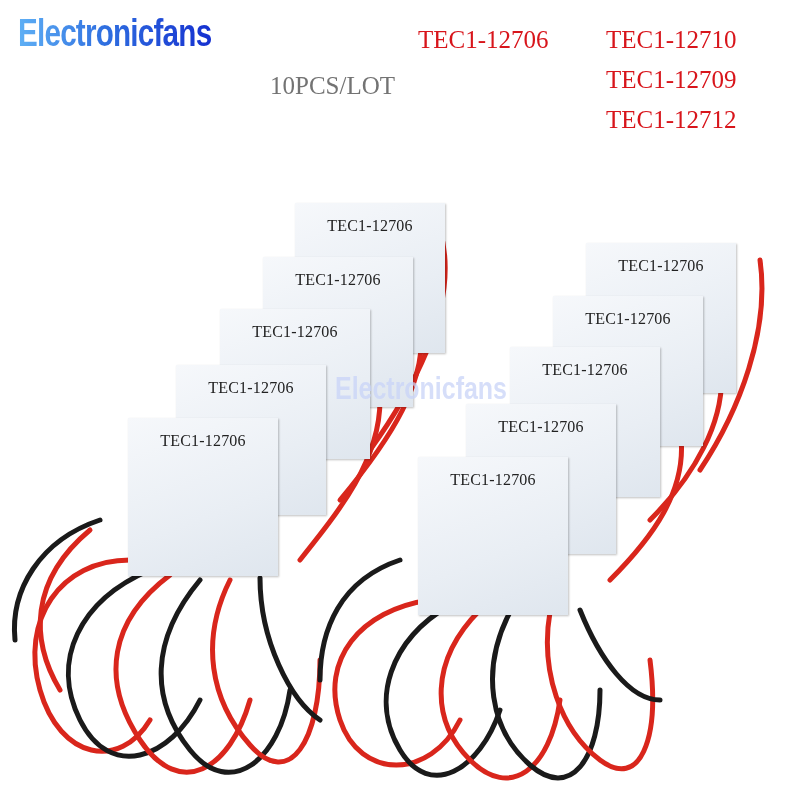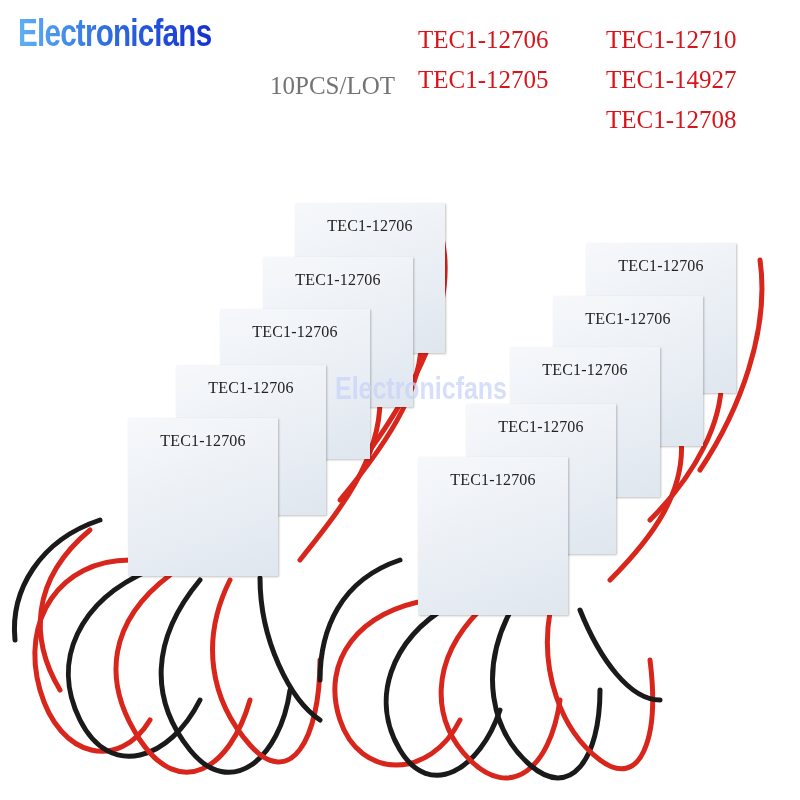--- a/index.html
+++ b/index.html
@@ -34,26 +34,25 @@
     svg.wires { position: absolute; left: 0; top: 0; }
   </style>
 </head>
 <body>
 
 <div class="brand">Electronicfans</div>
 <div class="lot">10PCS/LOT</div>
 
 <div class="models-col col1">
   <div>TEC1-12706</div>
-  <div>TEC1-12705</div>
 </div>
 <div class="models-col col2">
   <div>TEC1-12710</div>
-  <div>TEC1-14927</div>
-  <div>TEC1-12708</div>
+  <div>TEC1-12709</div>
+  <div>TEC1-12712</div>
 </div>
 
 <svg class="wires" width="800" height="800">
   <g fill="none" stroke-width="5" stroke-linecap="round">
 
     <path d="M130 560 C 60 560, 20 620, 40 690 S 120 770, 150 720" stroke="#d9261c"></path>
     <path d="M150 570 C 80 600, 50 660, 80 720 S 170 760, 200 700" stroke="#1a1a1a"></path>
     <path d="M170 575 C 110 620, 100 680, 140 740 S 230 770, 250 700" stroke="#d9261c"></path>
     <path d="M200 580 C 150 640, 150 700, 190 750 S 280 760, 290 690" stroke="#1a1a1a"></path>
     <path d="M230 580 C 200 640, 210 700, 250 745 S 320 740, 320 660" stroke="#d9261c"></path>

